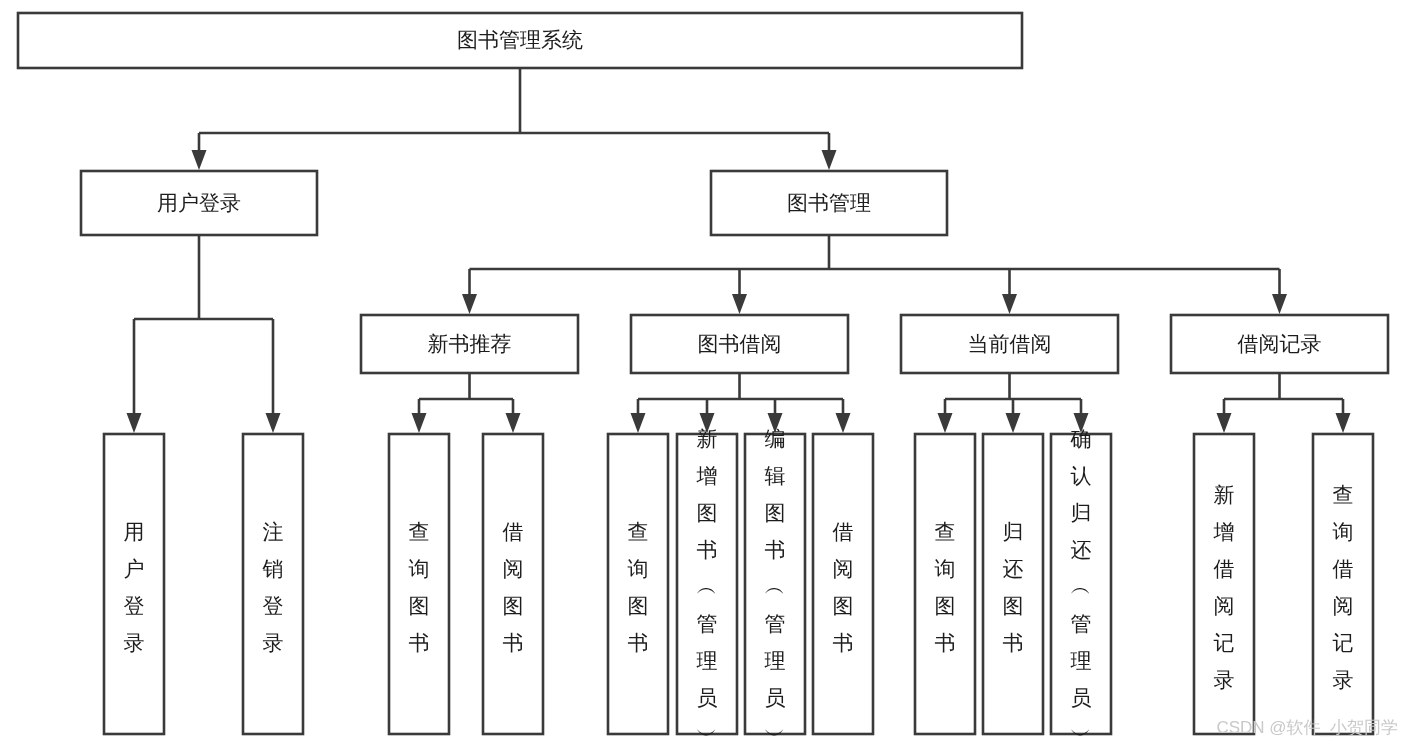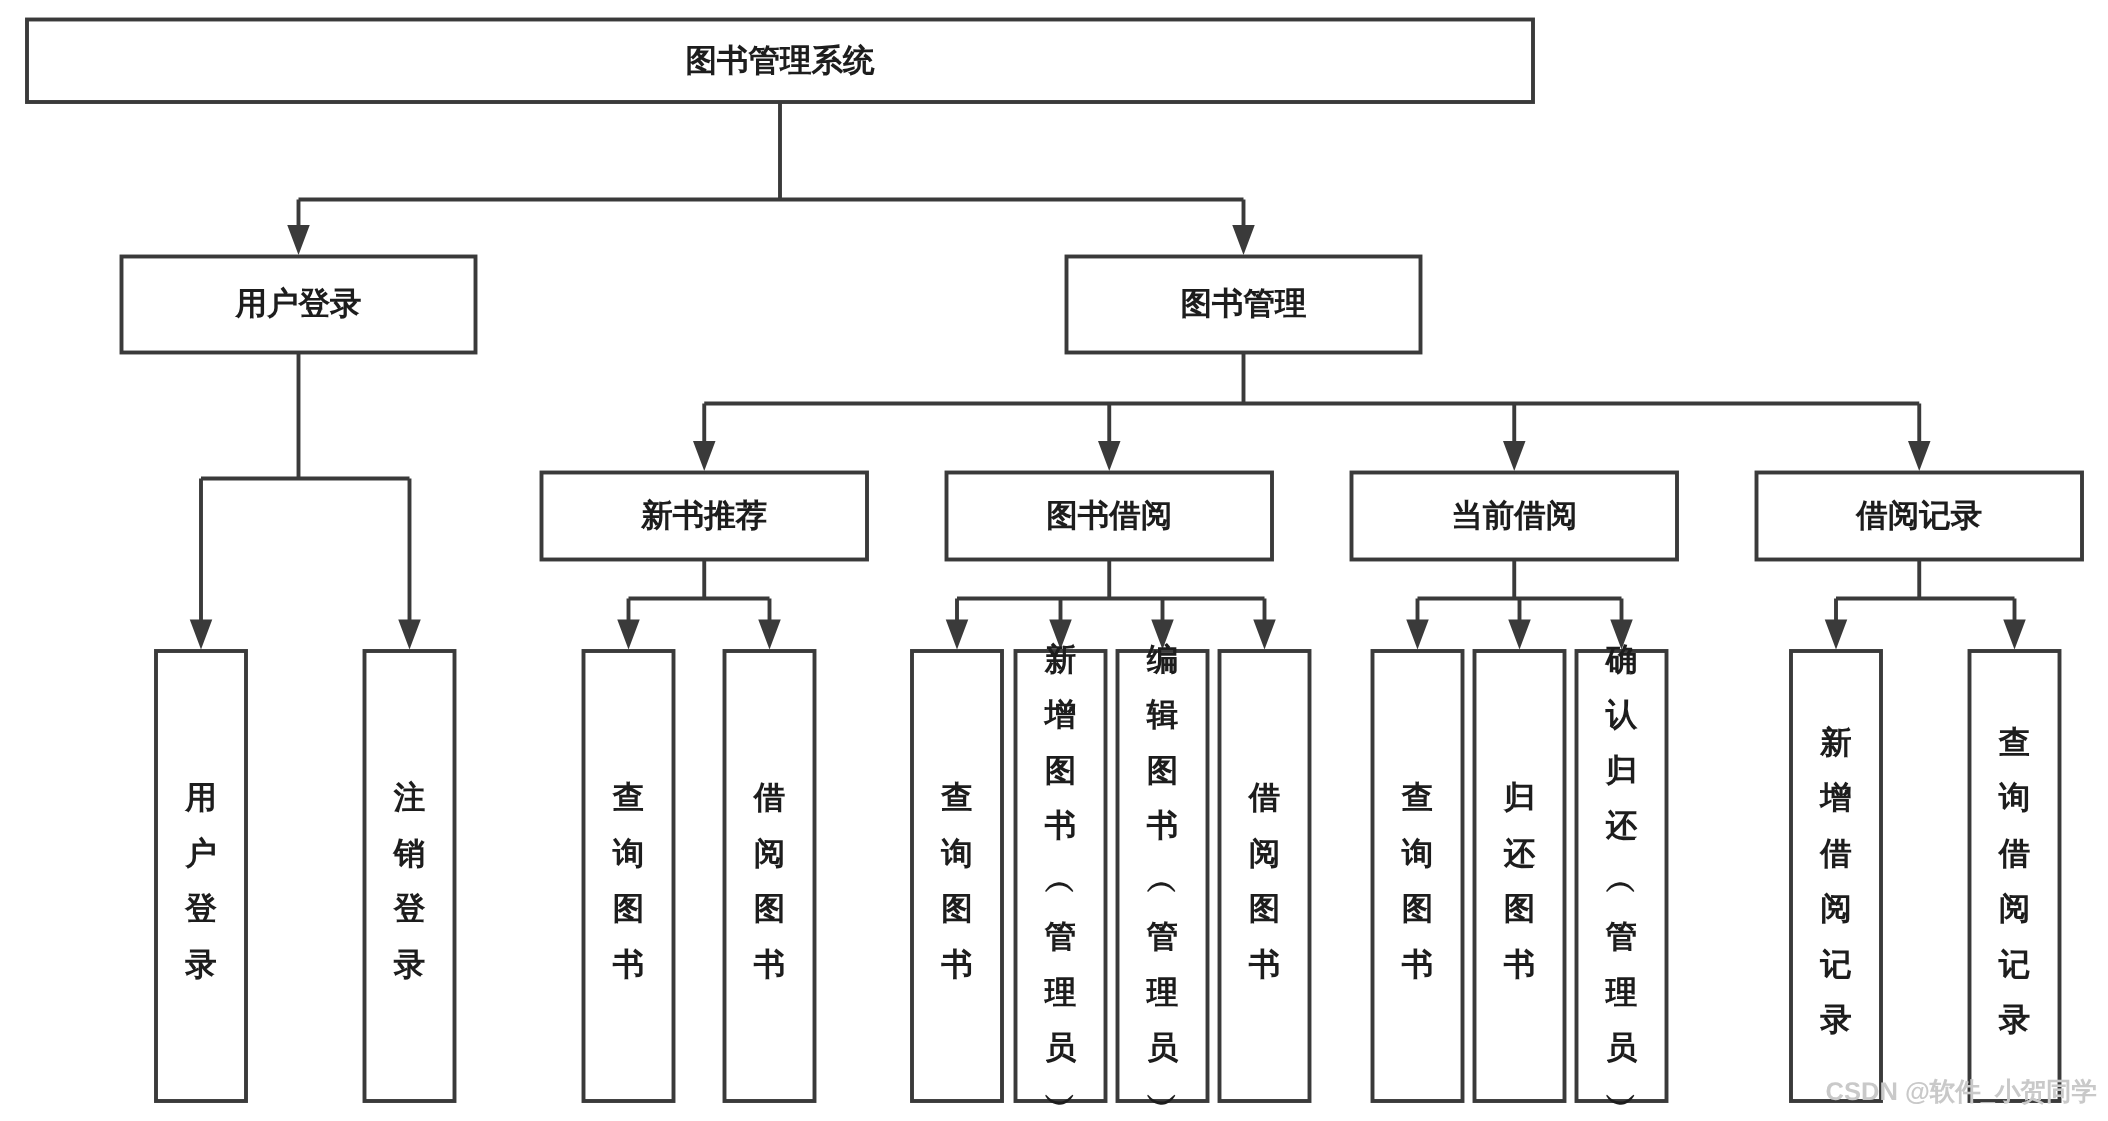--- a/index.html
+++ b/index.html
@@ -10,21 +10,20 @@
   }
   body {
     font-family: "Liberation Sans", "DejaVu Sans", sans-serif;
   }
   #diagram-root {
     position: relative;
     width: 1405px;
     height: 747px;
     background: #ffffff;
     overflow: hidden;
-    font-weight: bold;
   }
   svg.diagram-canvas {
     position: absolute;
     top: 0;
     left: 0;
     width: 1405px;
     height: 747px;
     display: block;
   }
   .node-box {

